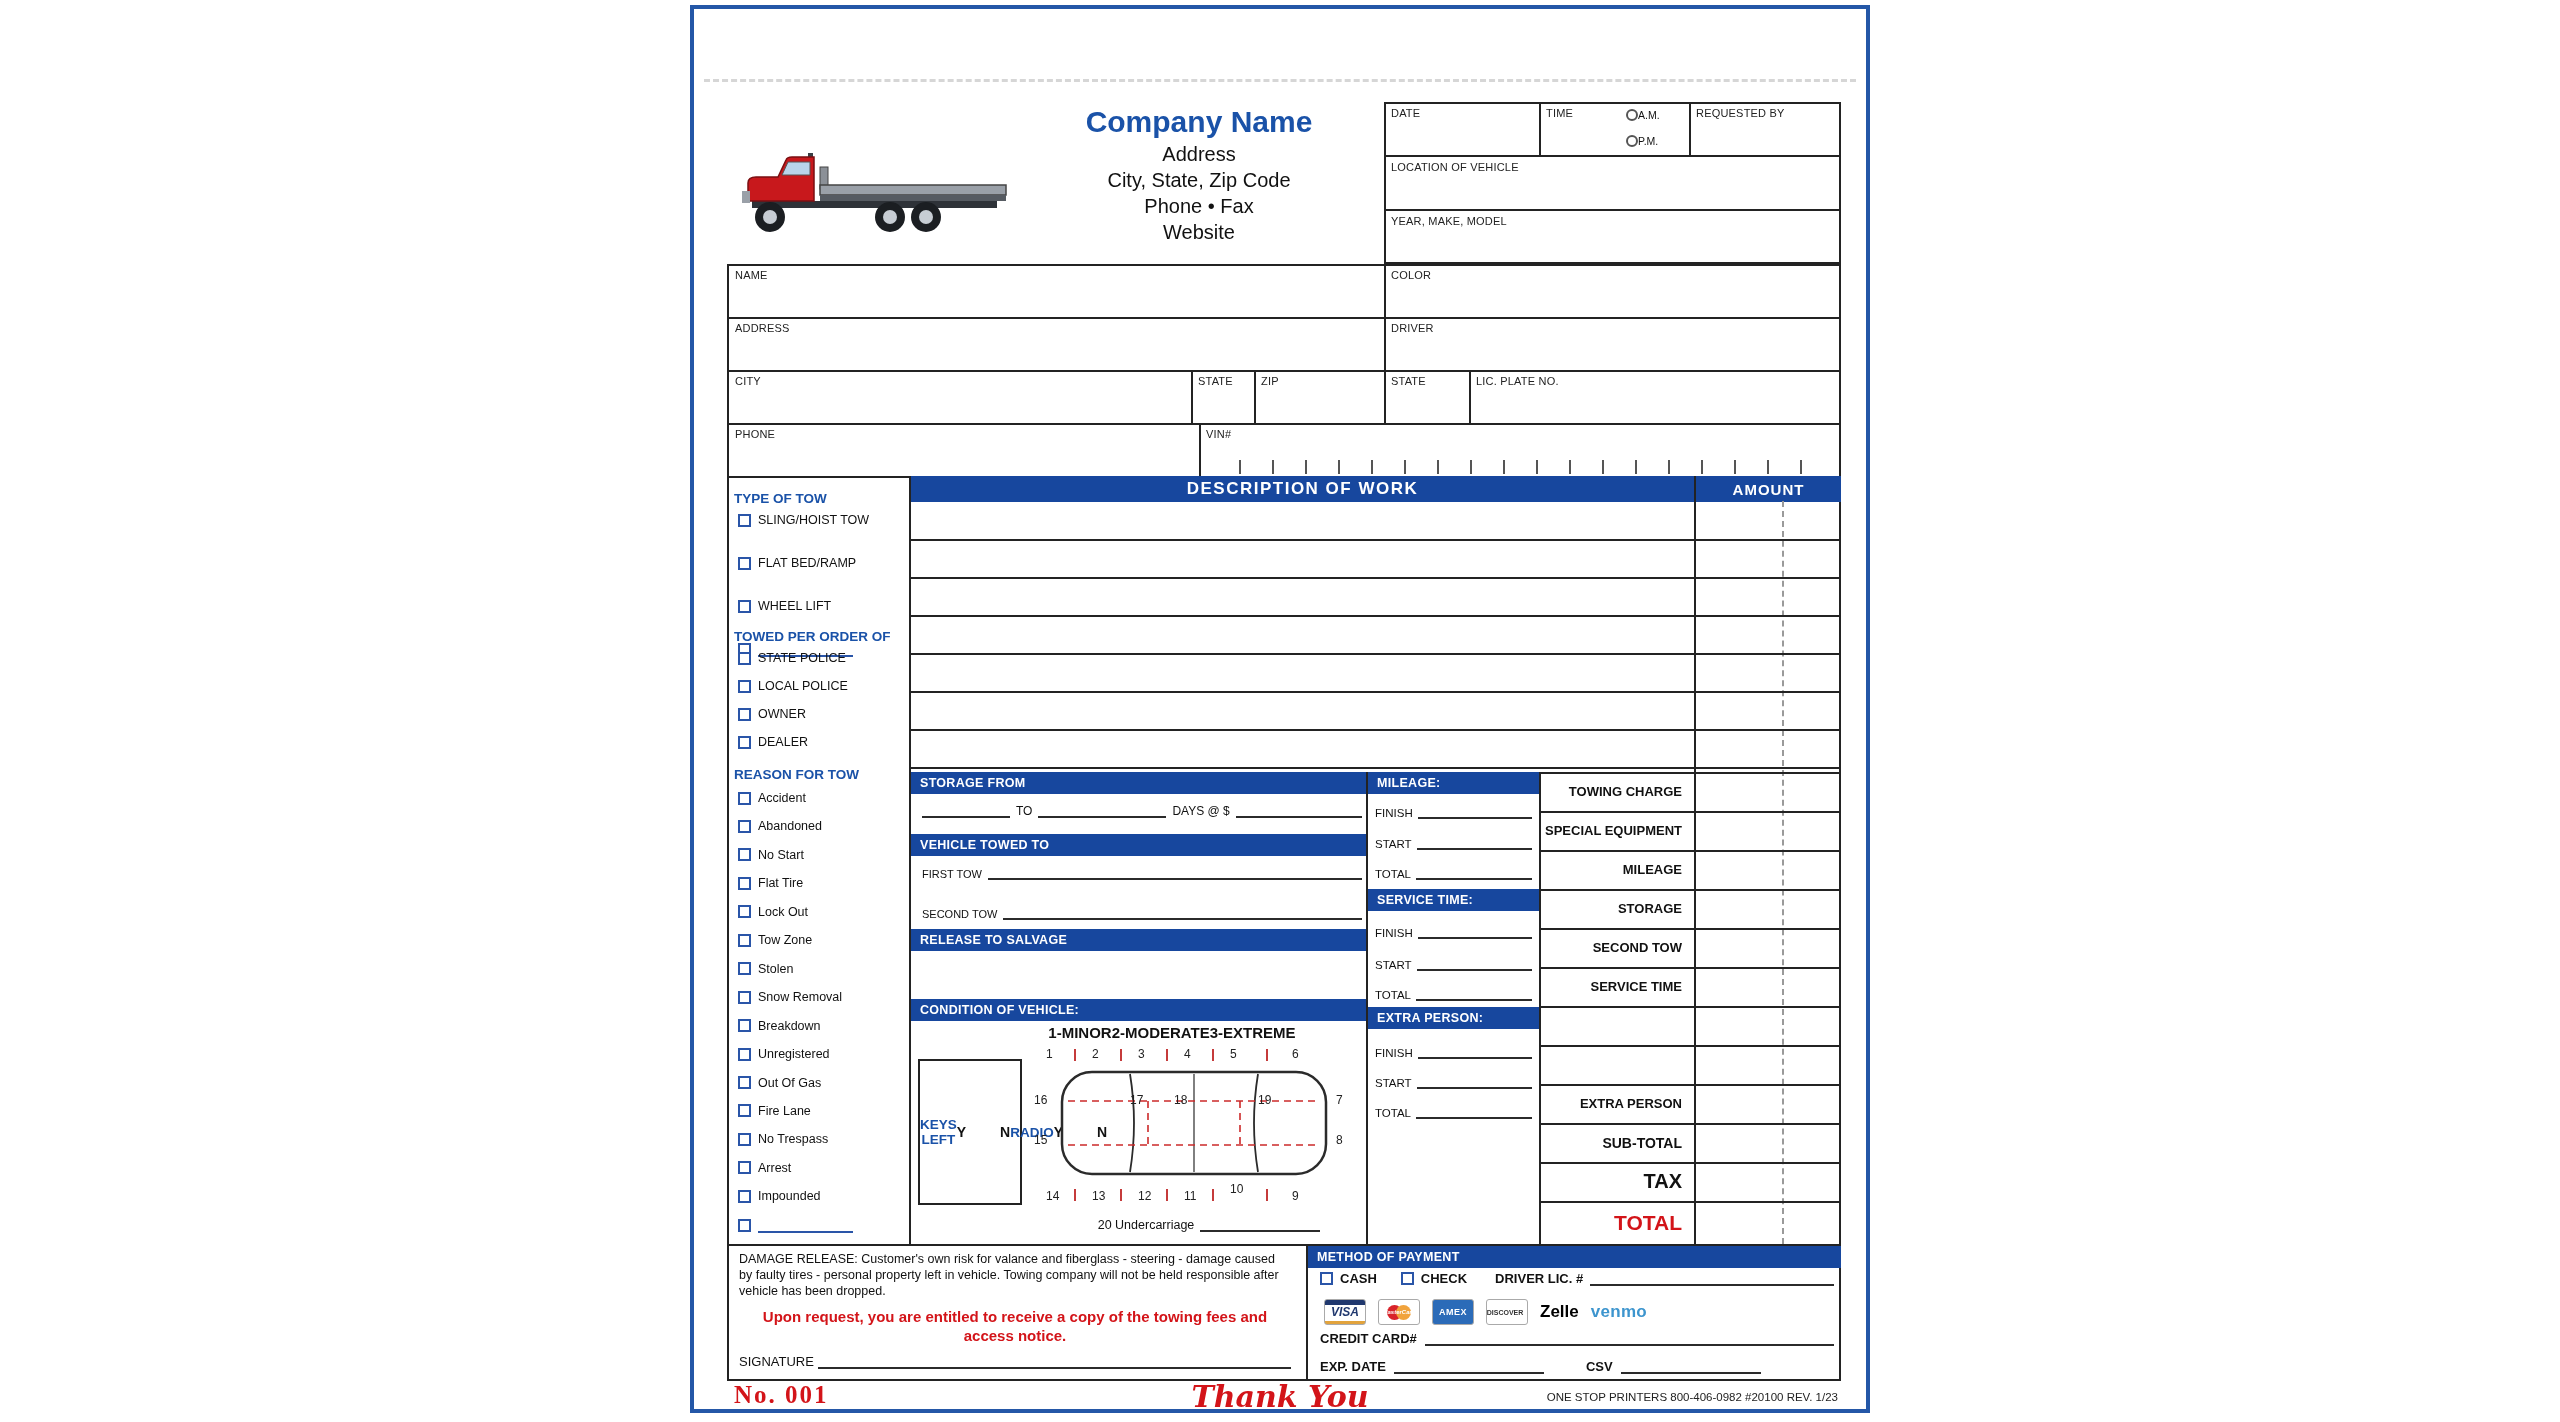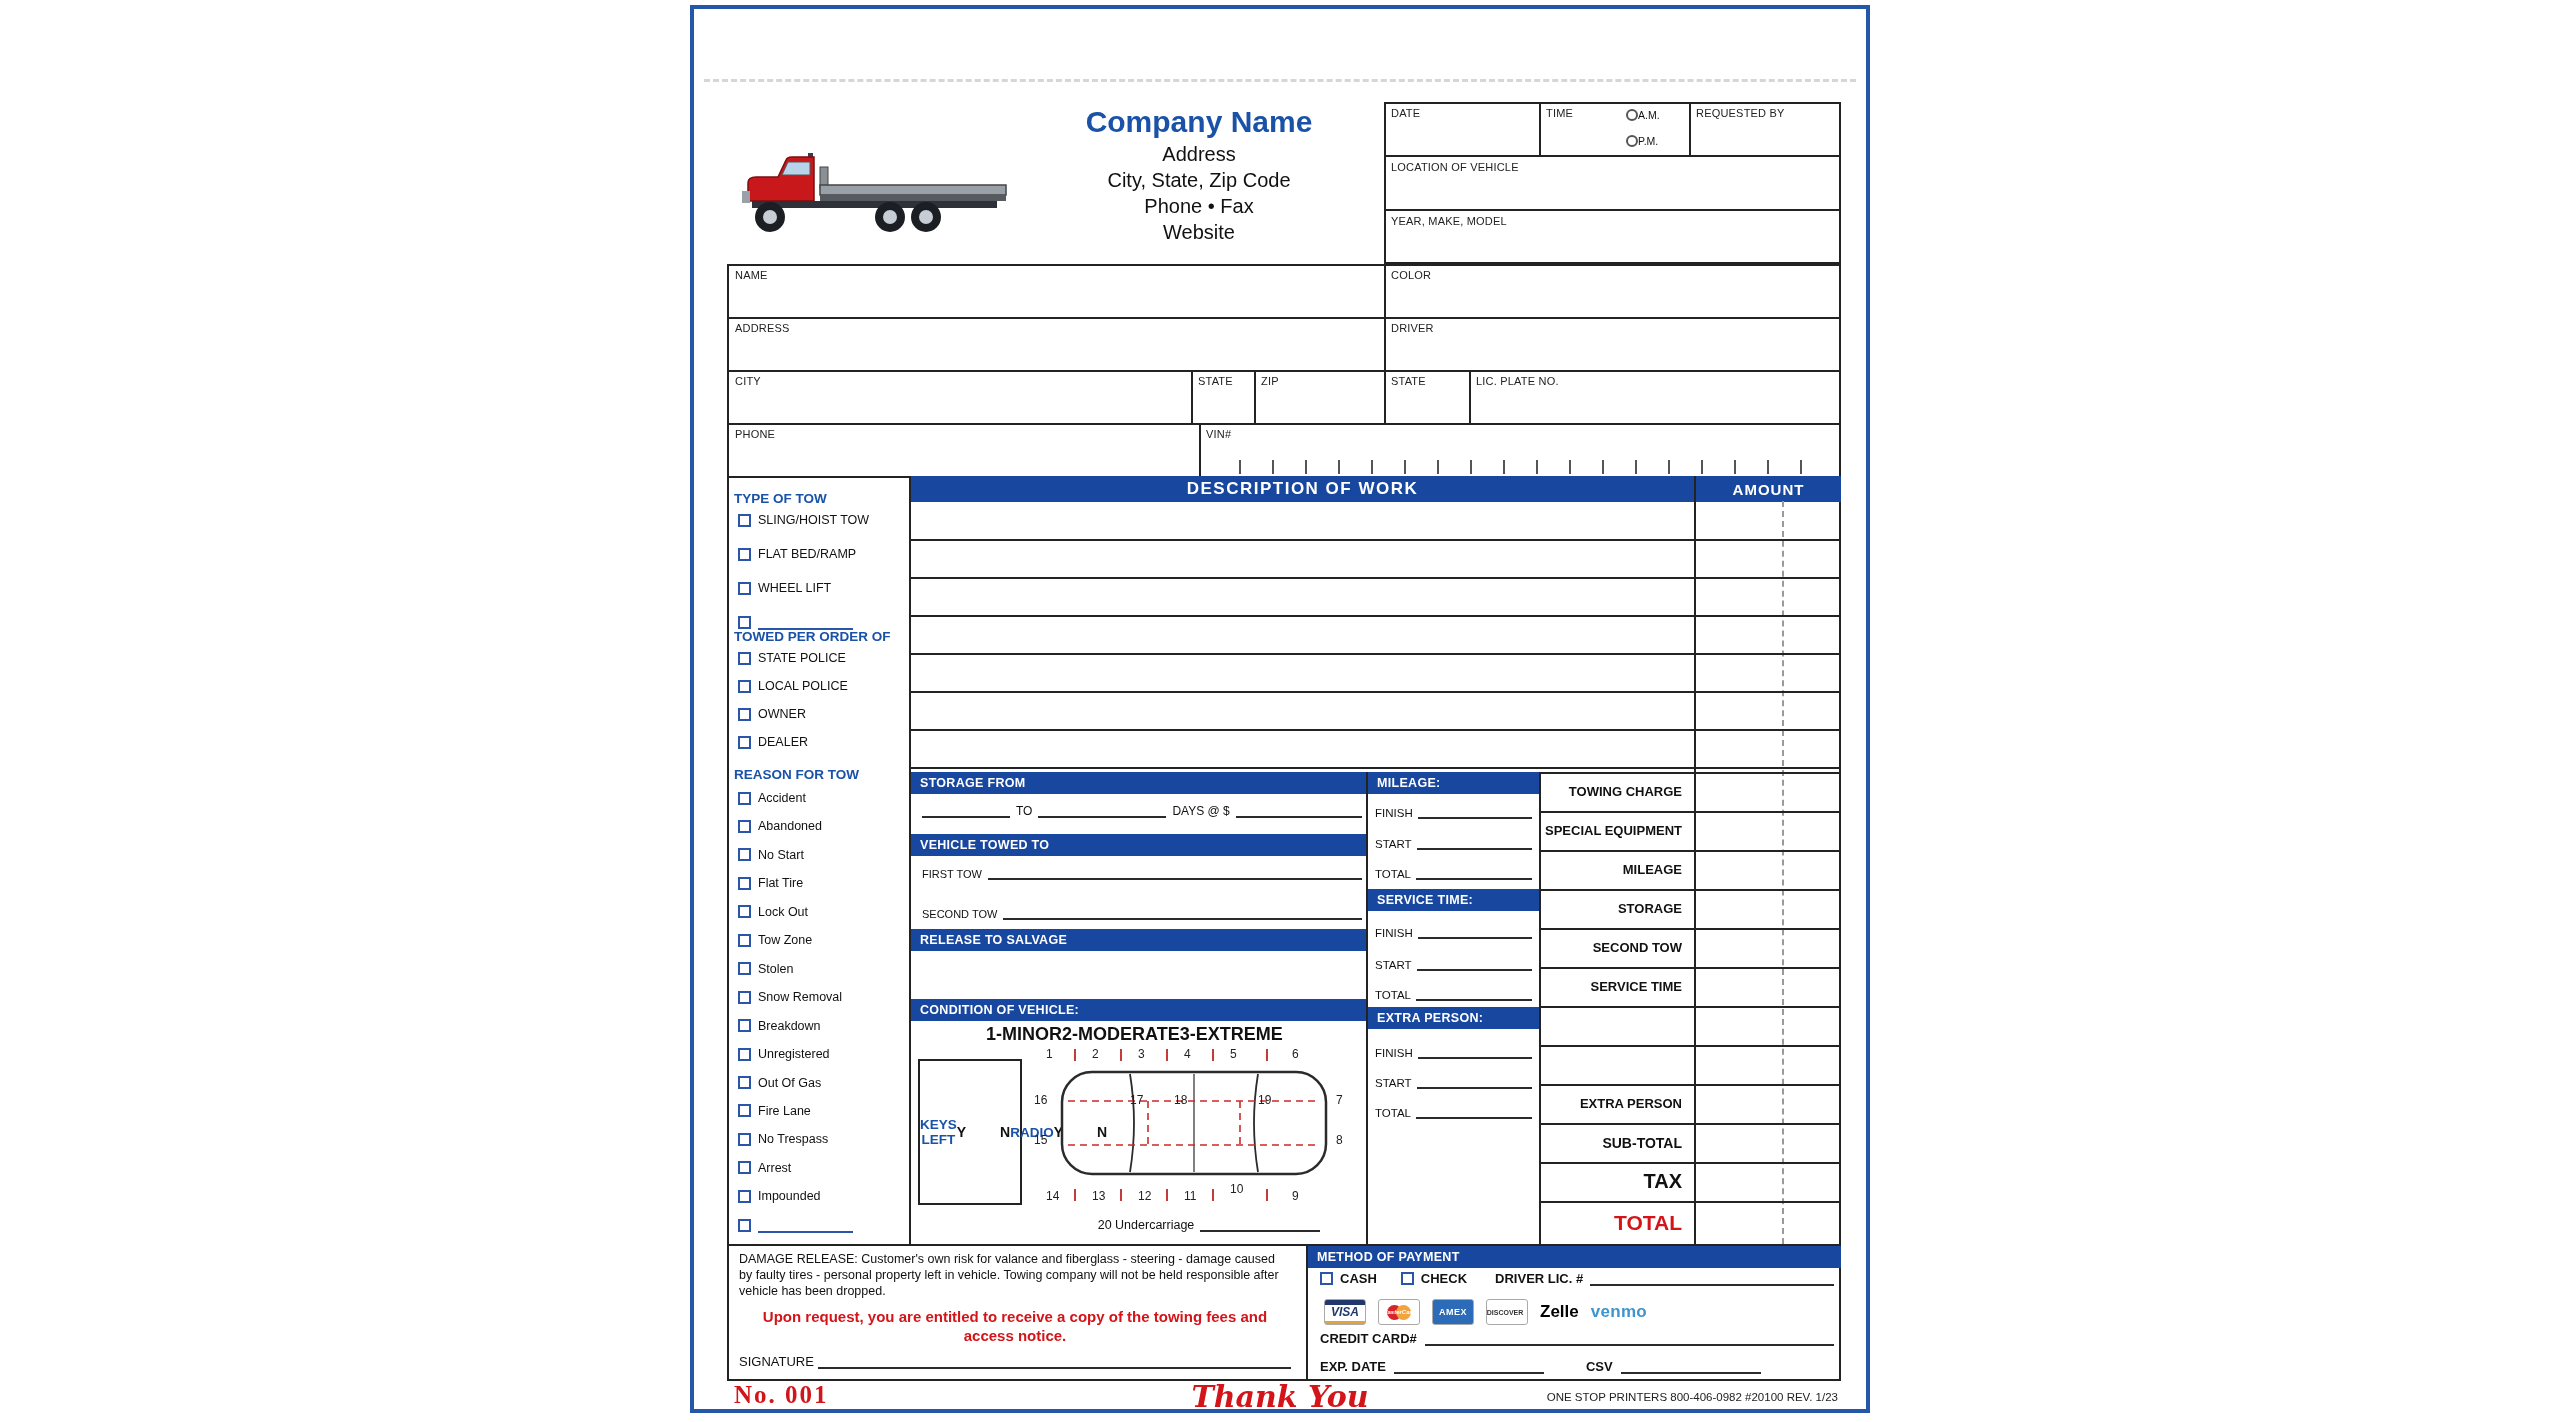--- a/index.html
+++ b/index.html
@@ -30,21 +30,21 @@
   .chg{position:absolute;left:846px;width:150px;display:flex;align-items:center;justify-content:flex-end;
        font-weight:bold;font-size:13px;padding-right:8px;box-sizing:border-box;color:#111}
   .chg.xl{font-size:20px}
   .chg.total{font-size:21px;color:#d31419}
   .dn{position:absolute;font-size:12px;color:#222}
   .rt{position:absolute;width:0;height:12px;border-left:2px dashed #c53b3b}
   .keysbox{position:absolute;border:2px solid #232323;box-sizing:border-box;display:flex;flex-direction:row;
            justify-content:space-evenly;align-items:center;text-align:center}
   .kb-title{color:#1a52a8;font-weight:bold;font-size:13.5px}
   .kb-yn{display:flex;gap:34px;font-weight:bold;font-size:14px}
-  .sev{position:absolute;display:flex;justify-content:flex-start;font-weight:bold;font-size:18px}
+  .sev{position:absolute;display:flex;justify-content:center;font-weight:bold;font-size:15px}
   .cname{position:absolute;color:#1a52a8;font-weight:bold;font-size:30px;text-align:center}
   .cinfo{position:absolute;font-size:20px;line-height:26px;text-align:center;color:#111}
   .amrow{position:absolute;display:flex;align-items:flex-end;font-size:10.5px;font-weight:normal}
   .pay-label{font-weight:bold;font-size:13px}
   .payrow{position:absolute;display:flex;align-items:flex-end;gap:8px}
   .chip{width:42px;height:26px;border:1px solid #aaa;border-radius:3px;background:#fff;display:inline-flex;
         align-items:center;justify-content:center;position:relative;box-sizing:border-box}
   .visa{background:linear-gradient(#20386e 0 5px,#fff 5px 21px,#e2a33c 21px 26px);font-style:italic;font-weight:bold;color:#20386e;font-size:12px}
   .c1{width:15px;height:15px;border-radius:50%;background:#d8232a}
   .c2{width:15px;height:15px;border-radius:50%;background:#f1a33c;margin-left:-6px}
@@ -166,21 +166,21 @@
   <div class="hl" style="left:845px;top:997px;width:302px"></div>
   <div class="hl" style="left:845px;top:1036px;width:302px"></div>
   <div class="hl" style="left:845px;top:1075px;width:302px"></div>
   <div class="hl" style="left:845px;top:1114px;width:302px"></div>
   <div class="hl" style="left:845px;top:1153px;width:302px"></div>
   <div class="hl" style="left:845px;top:1192px;width:302px"></div>
   <div class="hl" style="left:33px;top:1235px;width:1114px"></div>
   <div class="vl" style="left:612px;top:1235px;height:137px"></div>
 
   <div class="sb-h" style="top:482px">TYPE OF TOW</div>
-  <div class="sb-list" style="top:504px;gap:20px">
+  <div class="sb-list" style="top:504px;gap:29px">
     <div class="sb-item">
         <span class="cb"></span>
         <span>SLING/HOIST TOW</span>
       </div>
     <div class="sb-item">
         <span class="cb"></span>
         <span>FLAT BED/RAMP</span>
       </div>
     <div class="sb-item">
         <span class="cb"></span>

